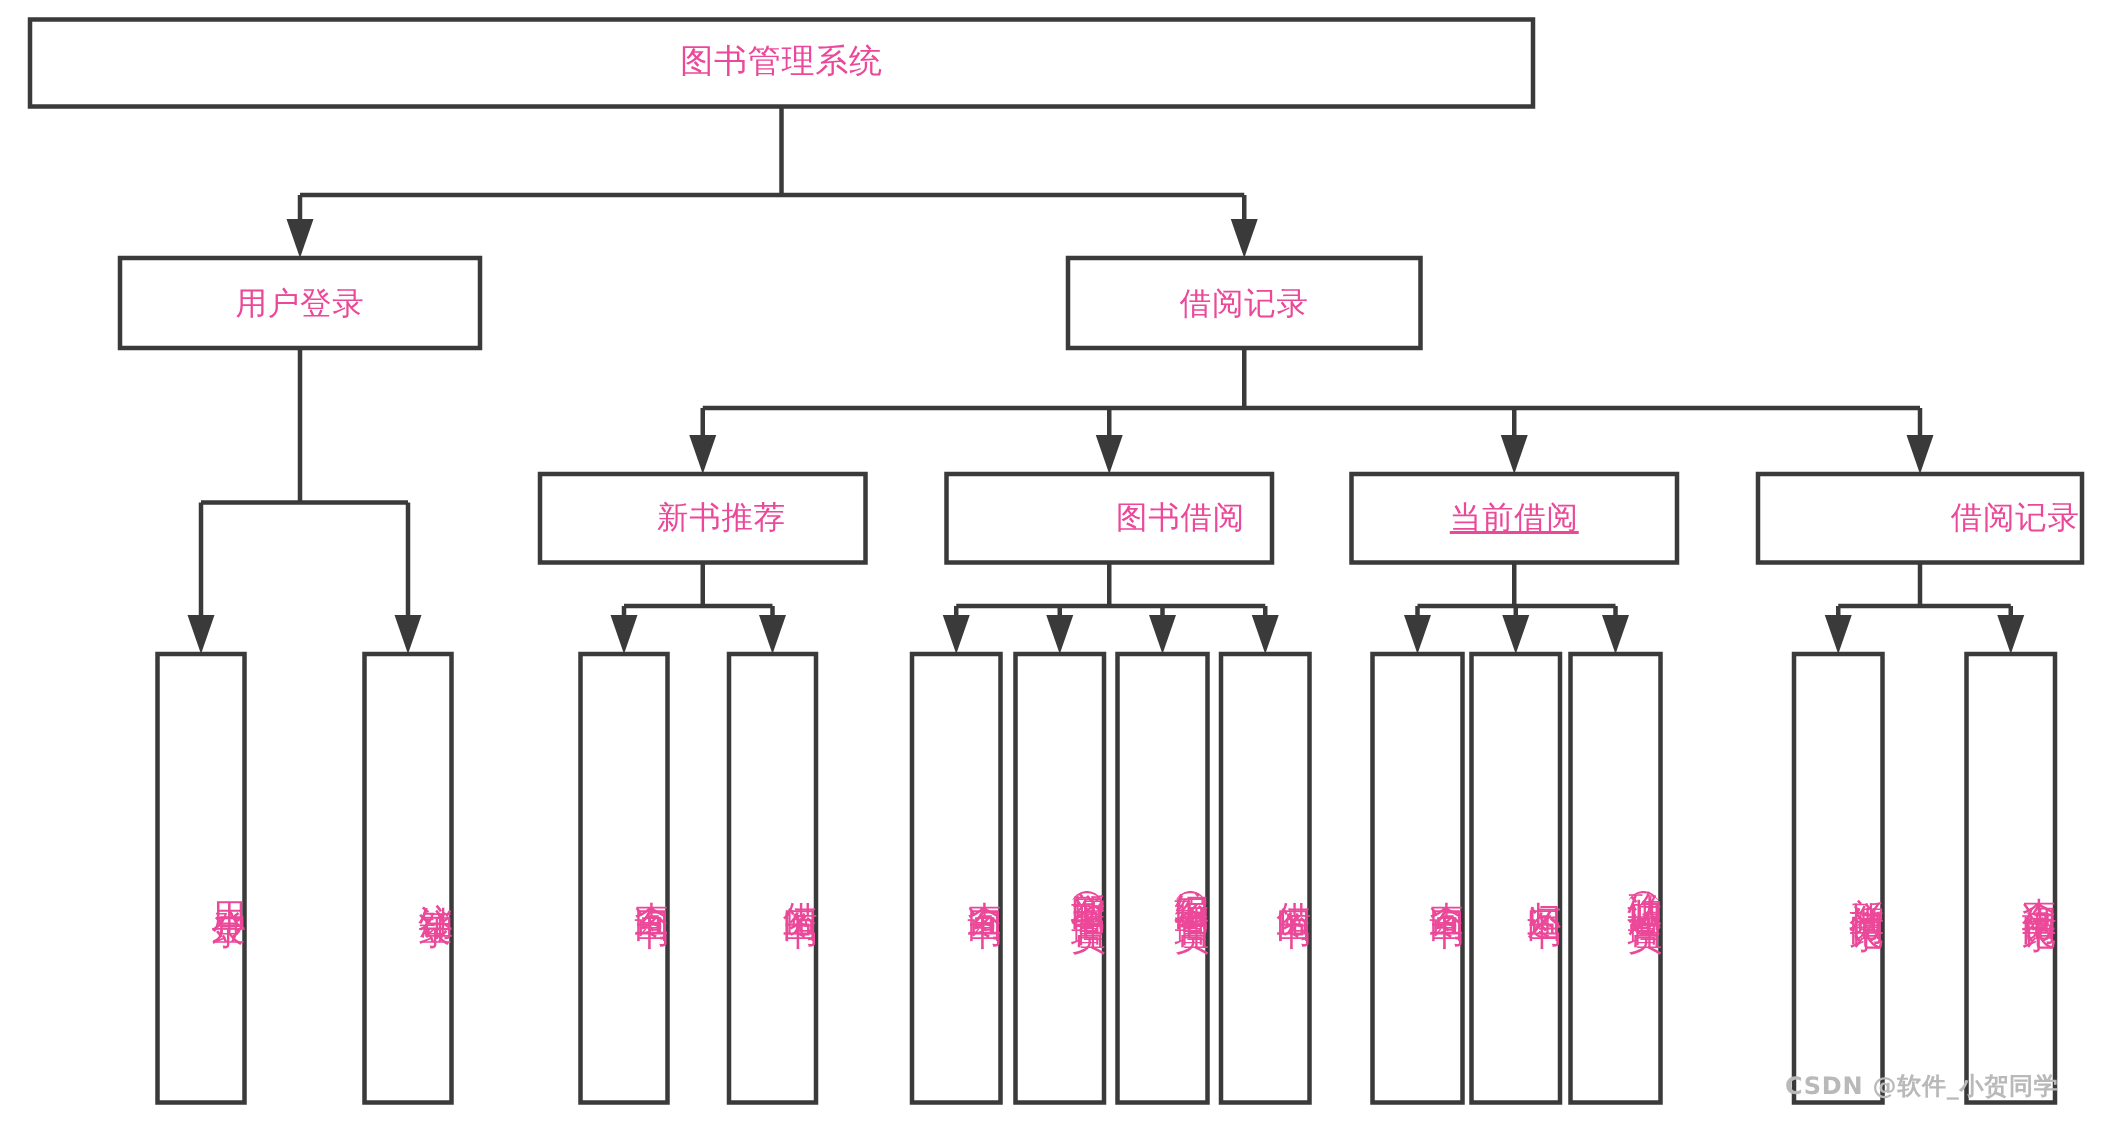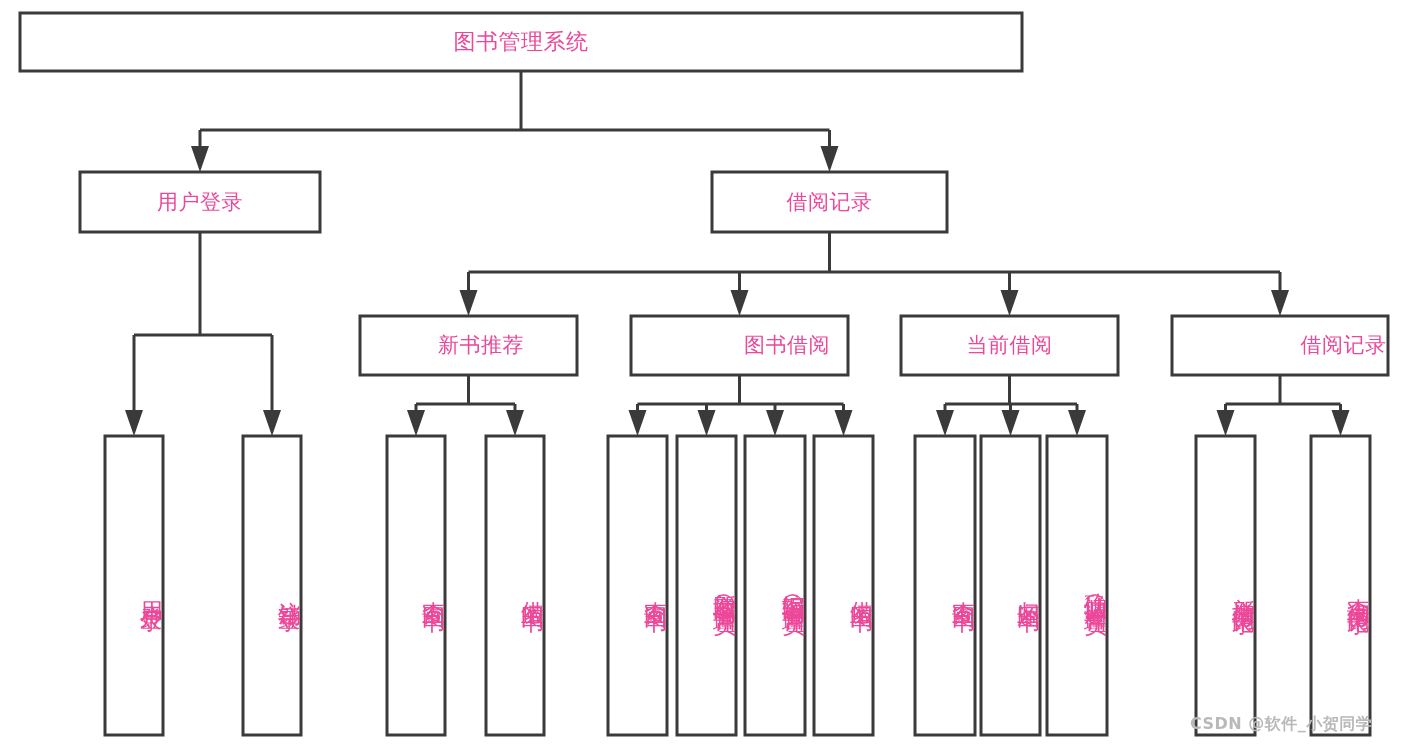--- a/index.html
+++ b/index.html
@@ -166,21 +166,21 @@
         <rect x="1311" y="436" width="59" height="299" class="node-box"></rect>
       </g>
   </svg>
 
   <div id="label-layer">
       <div class="node-label horizontal title" style="left: 20px; top: 13px; width: 1002px; height: 58px;">图书管理系统</div>
       <div class="node-label horizontal" style="left: 80px; top: 172px; width: 240px; height: 60px;">用户登录</div>
       <div class="node-label horizontal" style="left: 712px; top: 172px; width: 235px; height: 60px;">借阅记录</div>
       <div class="node-label horizontal" style="left: 360px; top: 316px; width: 217px; height: 59px; padding-left: 25px;">新书推荐</div>
       <div class="node-label horizontal" style="left: 631px; top: 316px; width: 248px; height: 59px; margin-left: 32px;">图书借阅</div>
-      <div class="node-label horizontal" style="left: 901px; top: 316px; width: 217px; height: 59px;">当前借阅</div>
+      <div class="node-label horizontal" style="left: 901px; top: 316px; width: 217px; height: 59px; text-decoration: underline;">当前借阅</div>
       <div class="node-label horizontal" style="left: 1240px; top: 316px; width: 180px; height: 59px; padding-left: 27px;">借阅记录</div>
       <div class="node-label vertical" style="left: 105px; top: 436px; width: 58px; height: 299px;">用户登录</div>
       <div class="node-label vertical" style="left: 243px; top: 436px; width: 58px; height: 299px;">注销登录</div>
       <div class="node-label vertical" style="left: 387px; top: 436px; width: 58px; height: 299px;">查询图书</div>
       <div class="node-label vertical" style="left: 486px; top: 436px; width: 58px; height: 299px;">借阅图书</div>
       <div class="node-label vertical" style="left: 608px; top: 436px; width: 59px; height: 299px;">查询图书</div>
       <div class="node-label vertical" style="left: 677px; top: 436px; width: 59px; height: 299px;">新增图书（管理员）</div>
       <div class="node-label vertical" style="left: 745px; top: 436px; width: 60px; height: 299px;">编辑图书（管理员）</div>
       <div class="node-label vertical" style="left: 814px; top: 436px; width: 59px; height: 299px;">借阅图书</div>
       <div class="node-label vertical" style="left: 915px; top: 436px; width: 60px; height: 299px;">查询图书</div>

